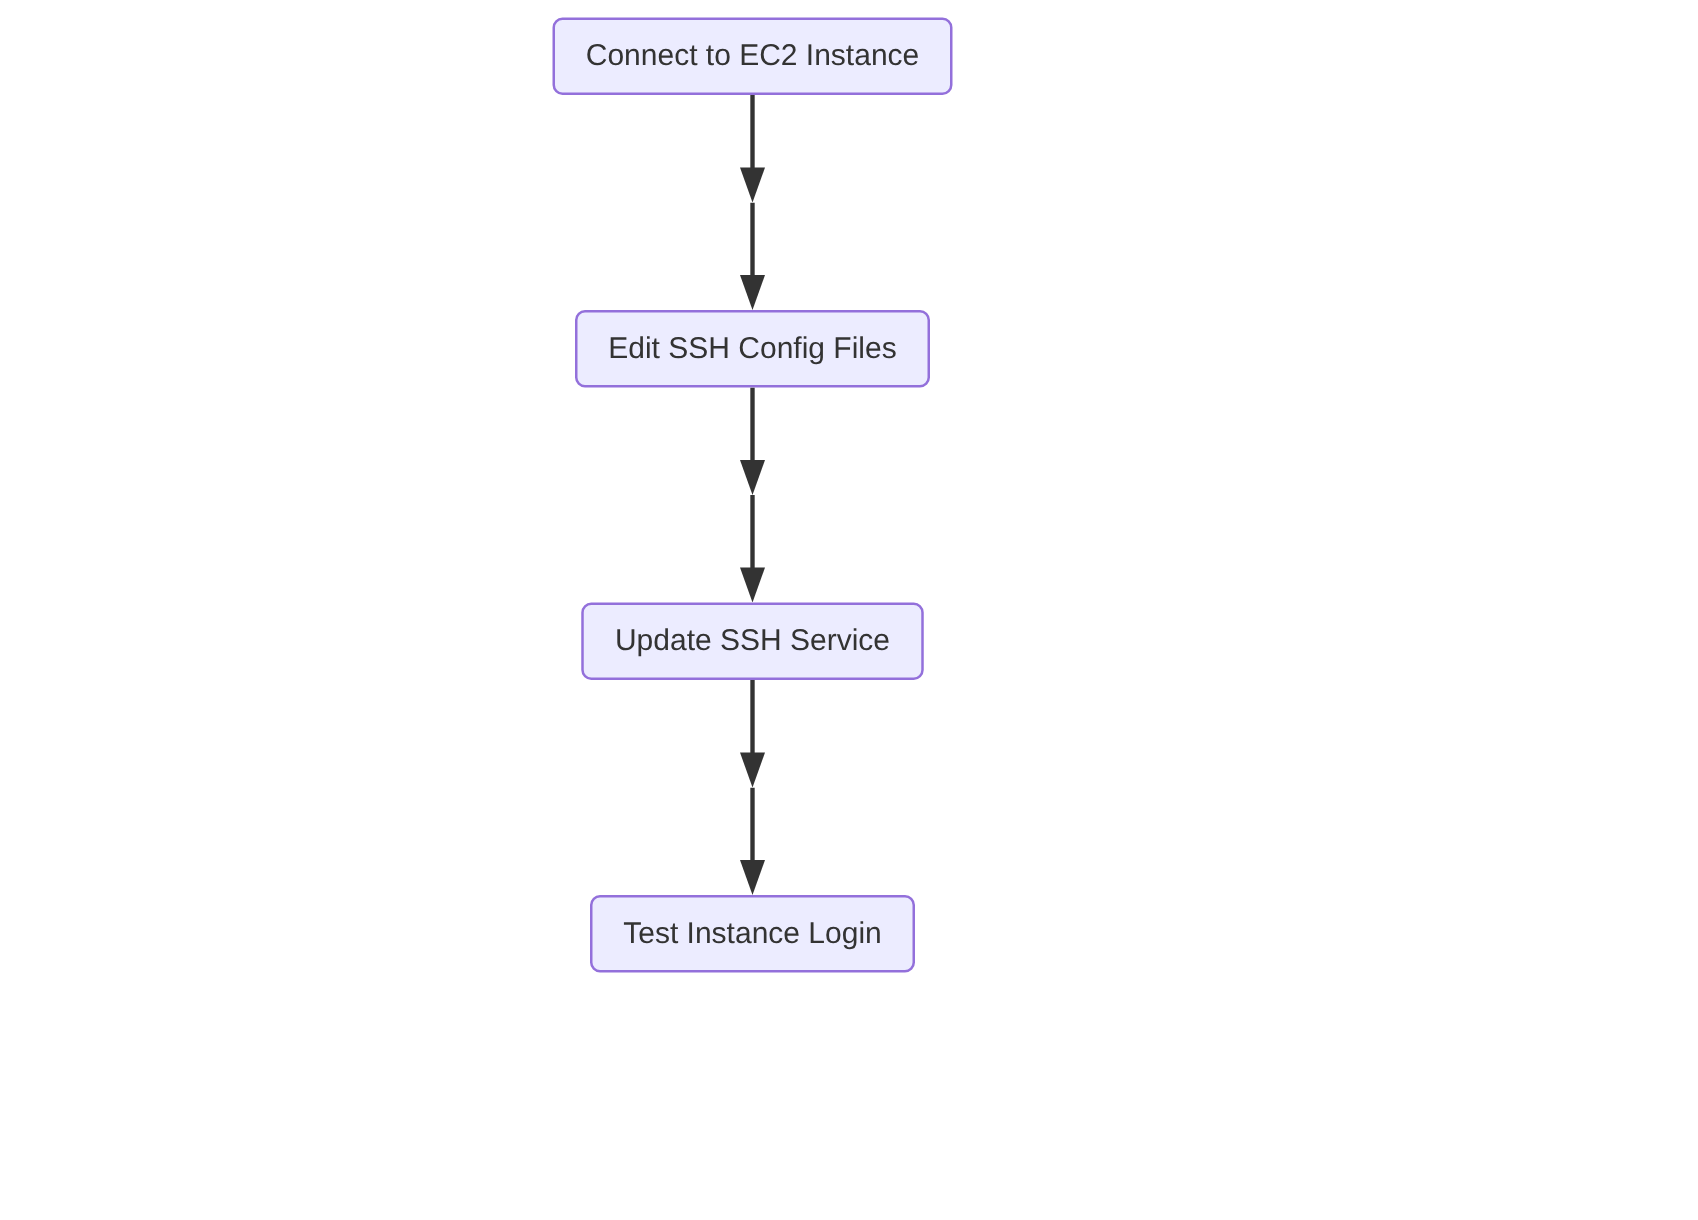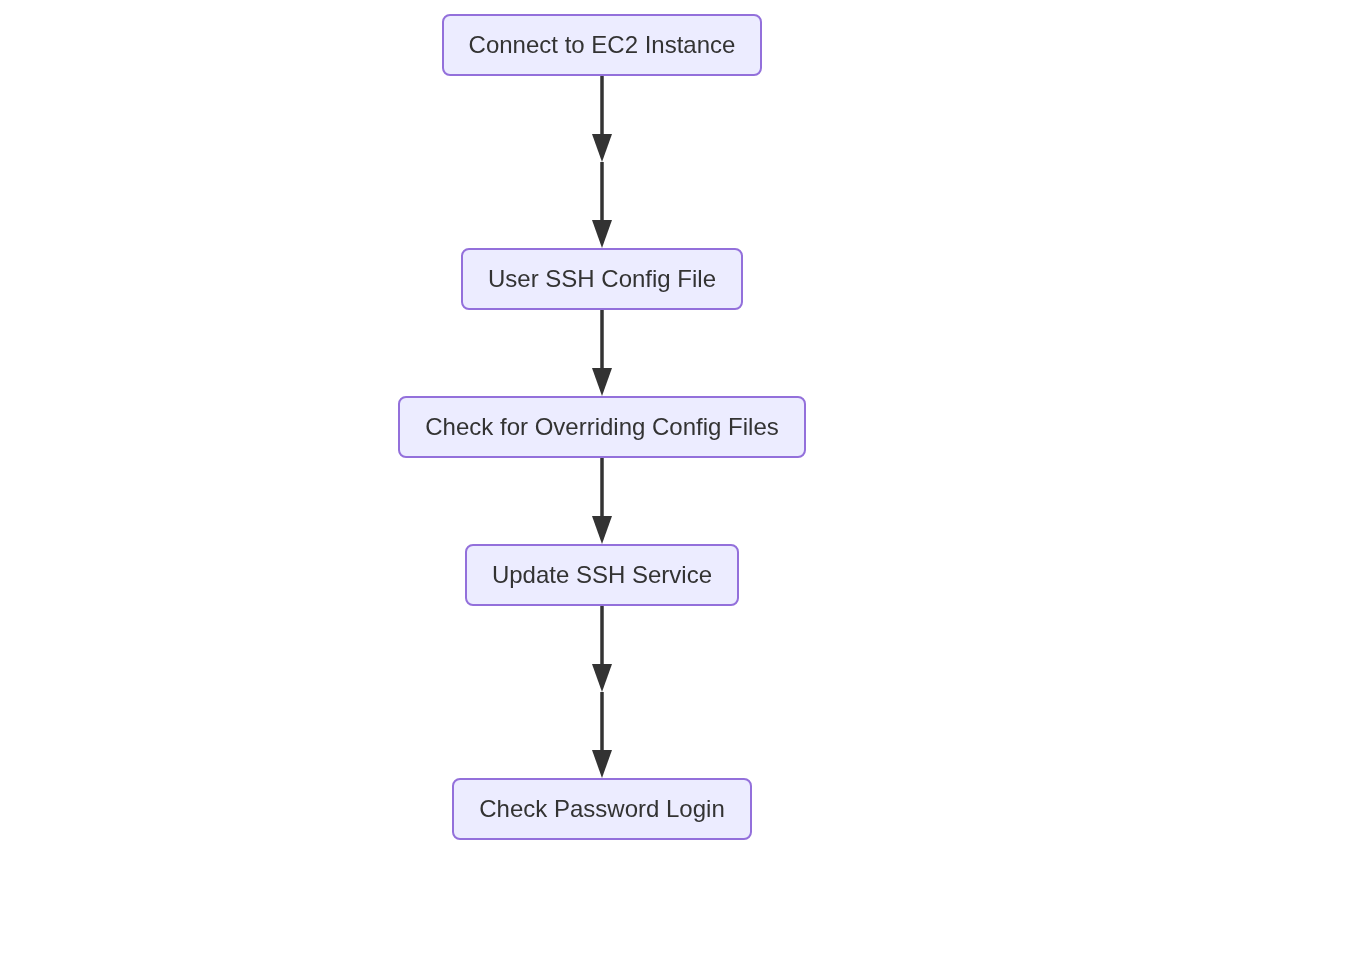--- a/index.html
+++ b/index.html
@@ -52,42 +52,41 @@
     <line x1="13" y1="0" x2="13" y2="60" stroke="#333333" stroke-width="3.5"></line>
     <polygon points="3,58 23,58 13,86" fill="#333333"></polygon>
   </svg>
 
 
   <svg class="edge" viewBox="0 0 26 86">
     <line x1="13" y1="0" x2="13" y2="60" stroke="#333333" stroke-width="3.5"></line>
     <polygon points="3,58 23,58 13,86" fill="#333333"></polygon>
   </svg>
 
-  <div class="node">User SSH Config File</div>
+  <div class="node">Edit SSH Config Files</div>
 
   <svg class="edge" viewBox="0 0 26 86">
     <line x1="13" y1="0" x2="13" y2="60" stroke="#333333" stroke-width="3.5"></line>
     <polygon points="3,58 23,58 13,86" fill="#333333"></polygon>
   </svg>
 
-  <div class="node">Check for Overriding Config Files</div>
 
   <svg class="edge" viewBox="0 0 26 86">
     <line x1="13" y1="0" x2="13" y2="60" stroke="#333333" stroke-width="3.5"></line>
     <polygon points="3,58 23,58 13,86" fill="#333333"></polygon>
   </svg>
 
   <div class="node">Update SSH Service</div>
 
   <svg class="edge" viewBox="0 0 26 86">
     <line x1="13" y1="0" x2="13" y2="60" stroke="#333333" stroke-width="3.5"></line>
     <polygon points="3,58 23,58 13,86" fill="#333333"></polygon>
   </svg>
 
 
   <svg class="edge" viewBox="0 0 26 86">
     <line x1="13" y1="0" x2="13" y2="60" stroke="#333333" stroke-width="3.5"></line>
     <polygon points="3,58 23,58 13,86" fill="#333333"></polygon>
   </svg>
 
-  <div class="node">Check Password Login</div>
+  <div class="node">Test Instance Login</div>
 
 </div>
 
 </body></html>

